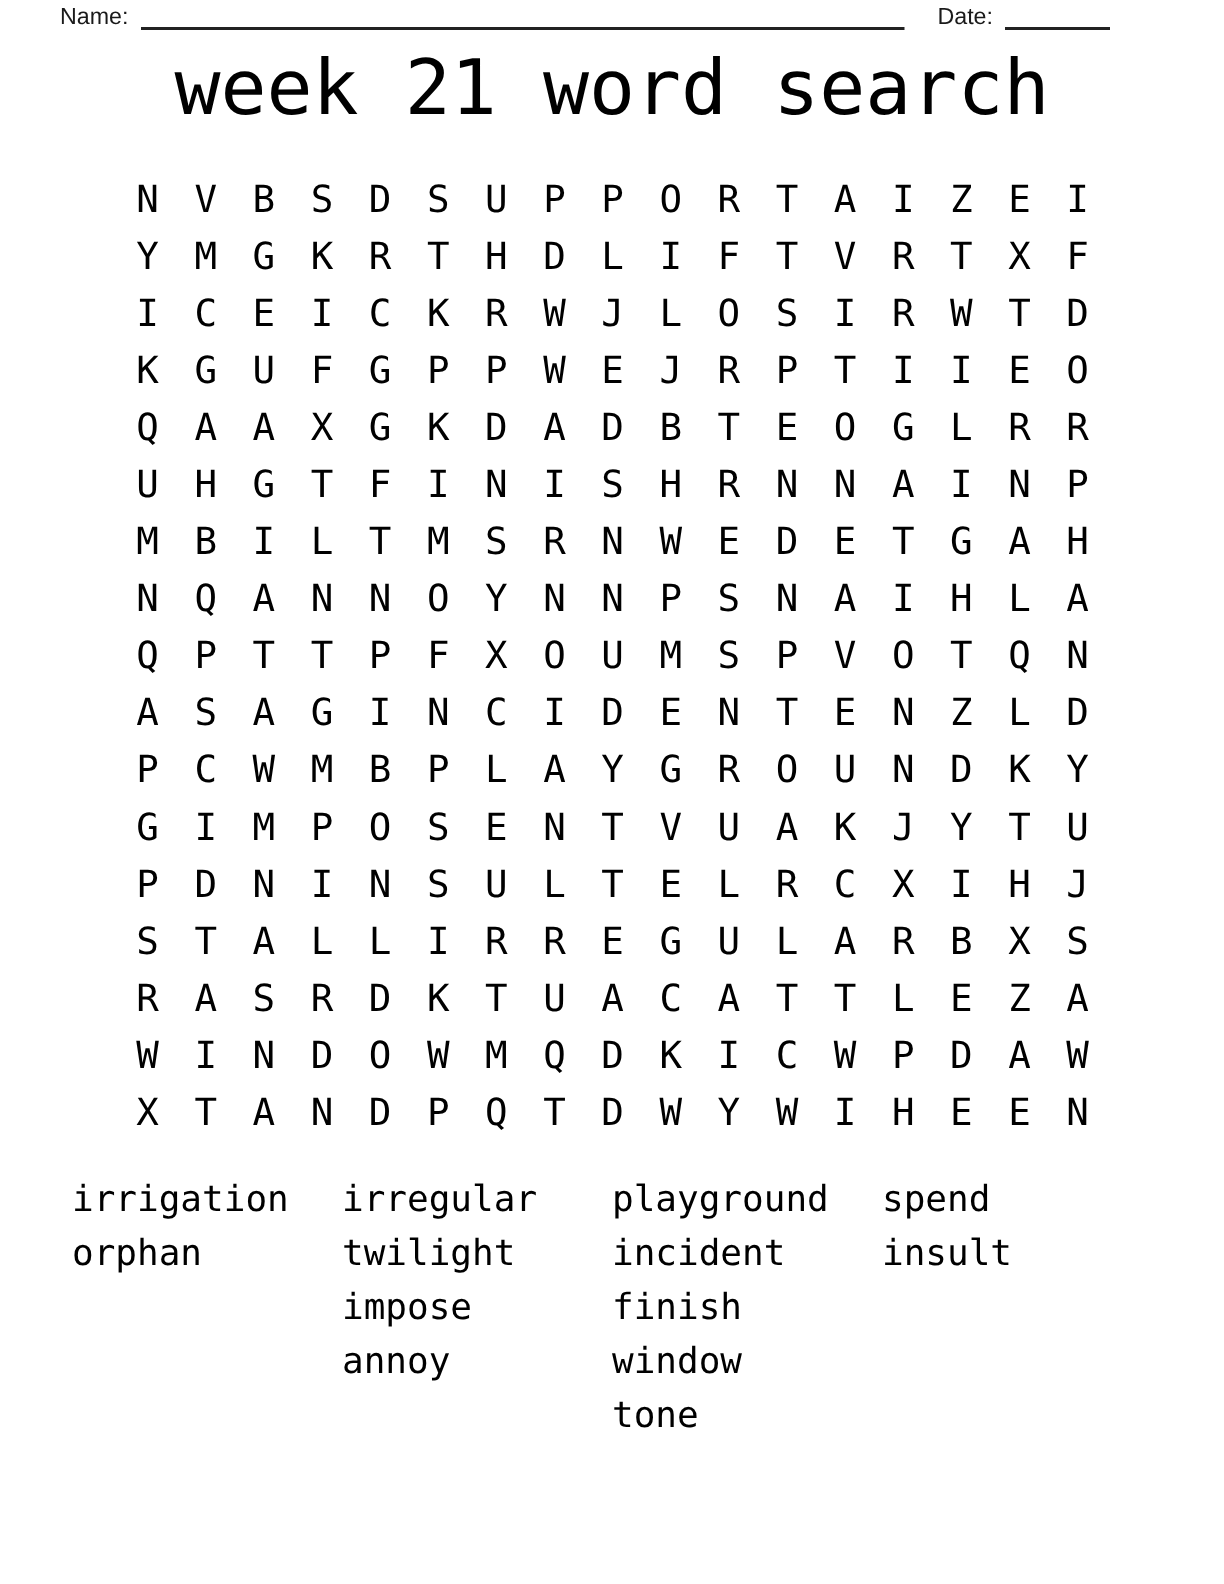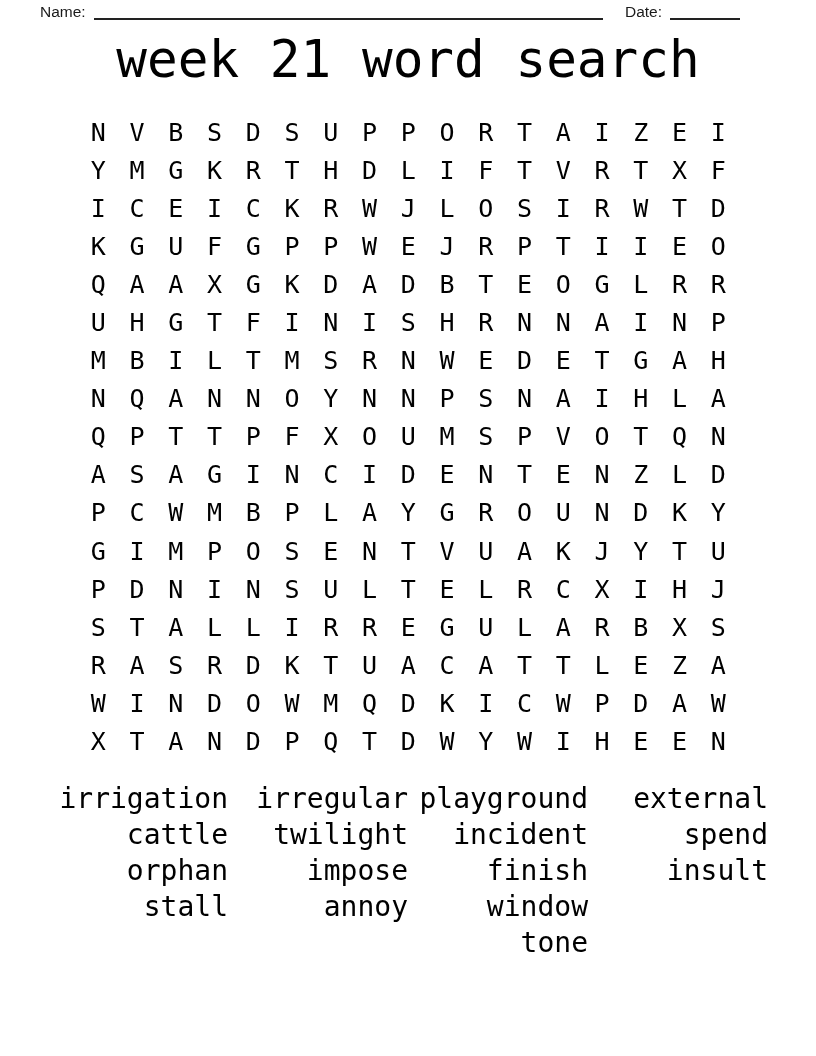--- a/index.html
+++ b/index.html
@@ -75,24 +75,23 @@
     align-items: center;
     justify-content: center;
   }
   
   .word-list {
     position: absolute;
     left: 48px;
     top: 781px;
     display: flex;
     font-family: "DejaVu Sans Mono", monospace;
-    font-size: 28px;
+    font-size: 24px;
     line-height: 36px;
     color: #000000;
-    text-align: right;
   }
   .word-col {
     width: 180px;
   }
   .word {
     white-space: nowrap;
   }
 </style>
 </head>
 <body>
@@ -396,37 +395,34 @@
       <div class="cell">I</div>
       <div class="cell">H</div>
       <div class="cell">E</div>
       <div class="cell">E</div>
       <div class="cell">N</div>
     </div>
 
   <div class="word-list">
       <div class="word-col">
         <div class="word">irrigation</div>
-        <div class="word">cattle</div>
         <div class="word">orphan</div>
-        <div class="word">stall</div>
       </div>
       <div class="word-col">
         <div class="word">irregular</div>
         <div class="word">twilight</div>
         <div class="word">impose</div>
         <div class="word">annoy</div>
       </div>
       <div class="word-col">
         <div class="word">playground</div>
         <div class="word">incident</div>
         <div class="word">finish</div>
         <div class="word">window</div>
         <div class="word">tone</div>
       </div>
       <div class="word-col">
-        <div class="word">external</div>
         <div class="word">spend</div>
         <div class="word">insult</div>
       </div>
     </div>
 
 </div>
 
 </body></html>

